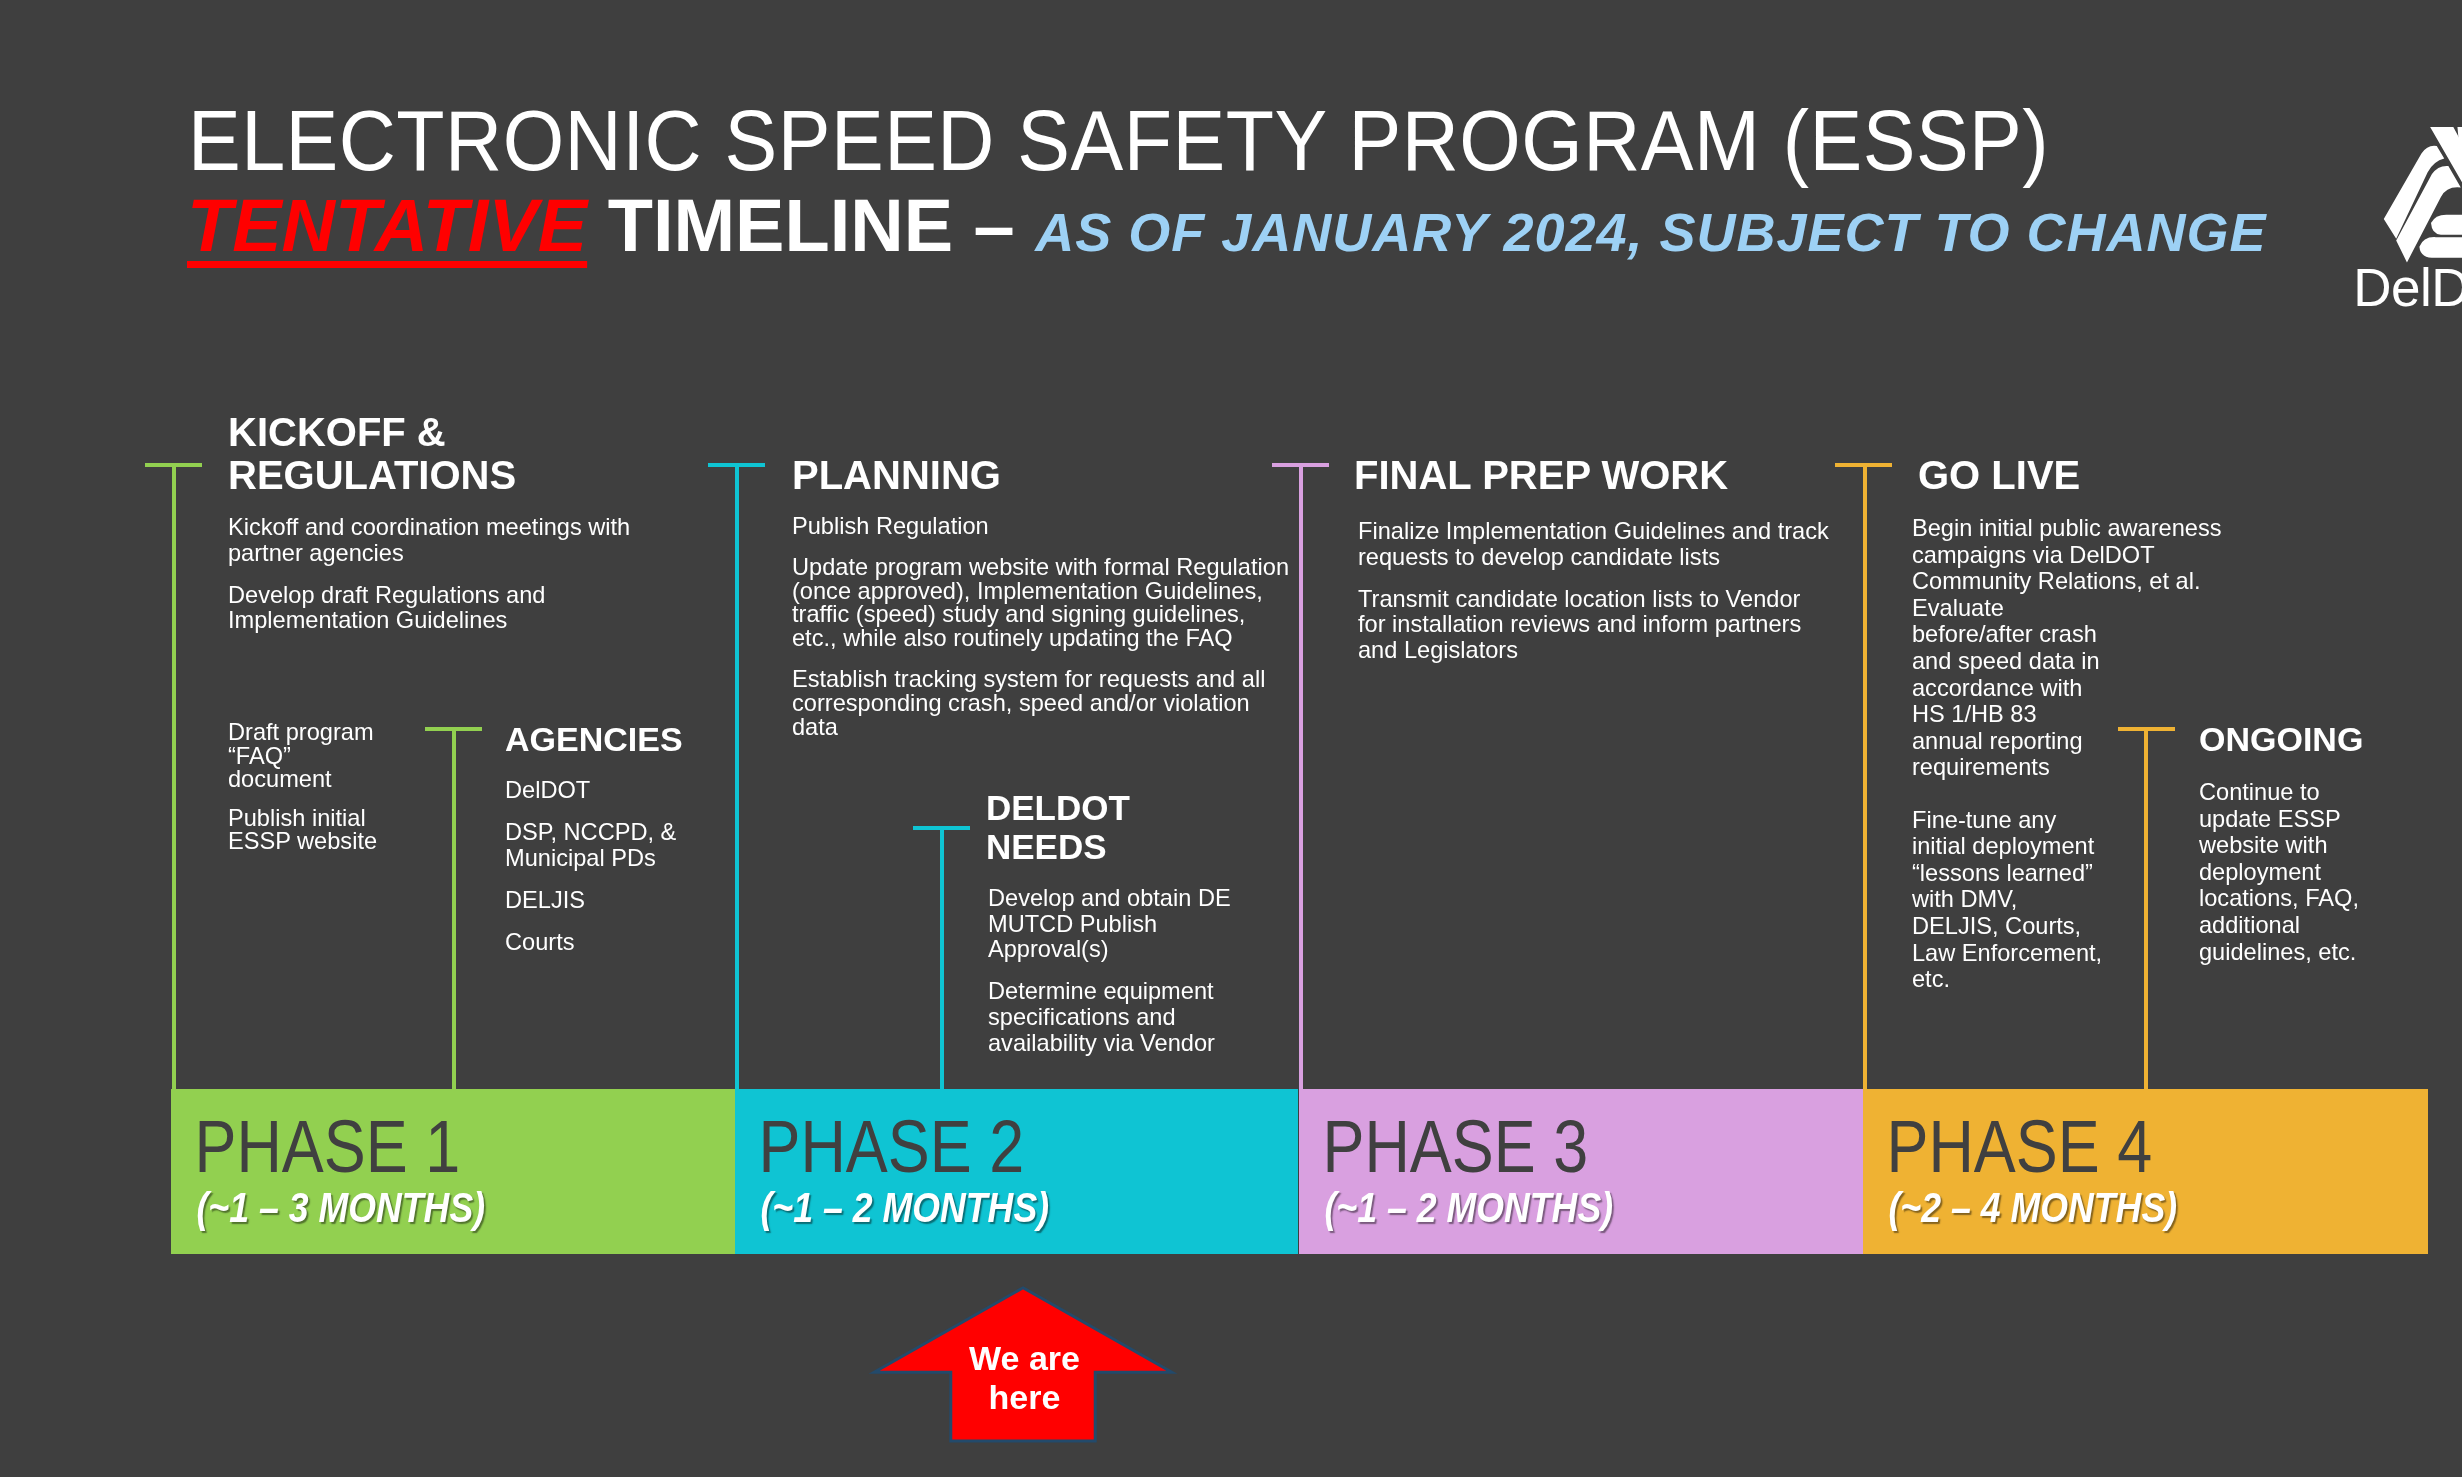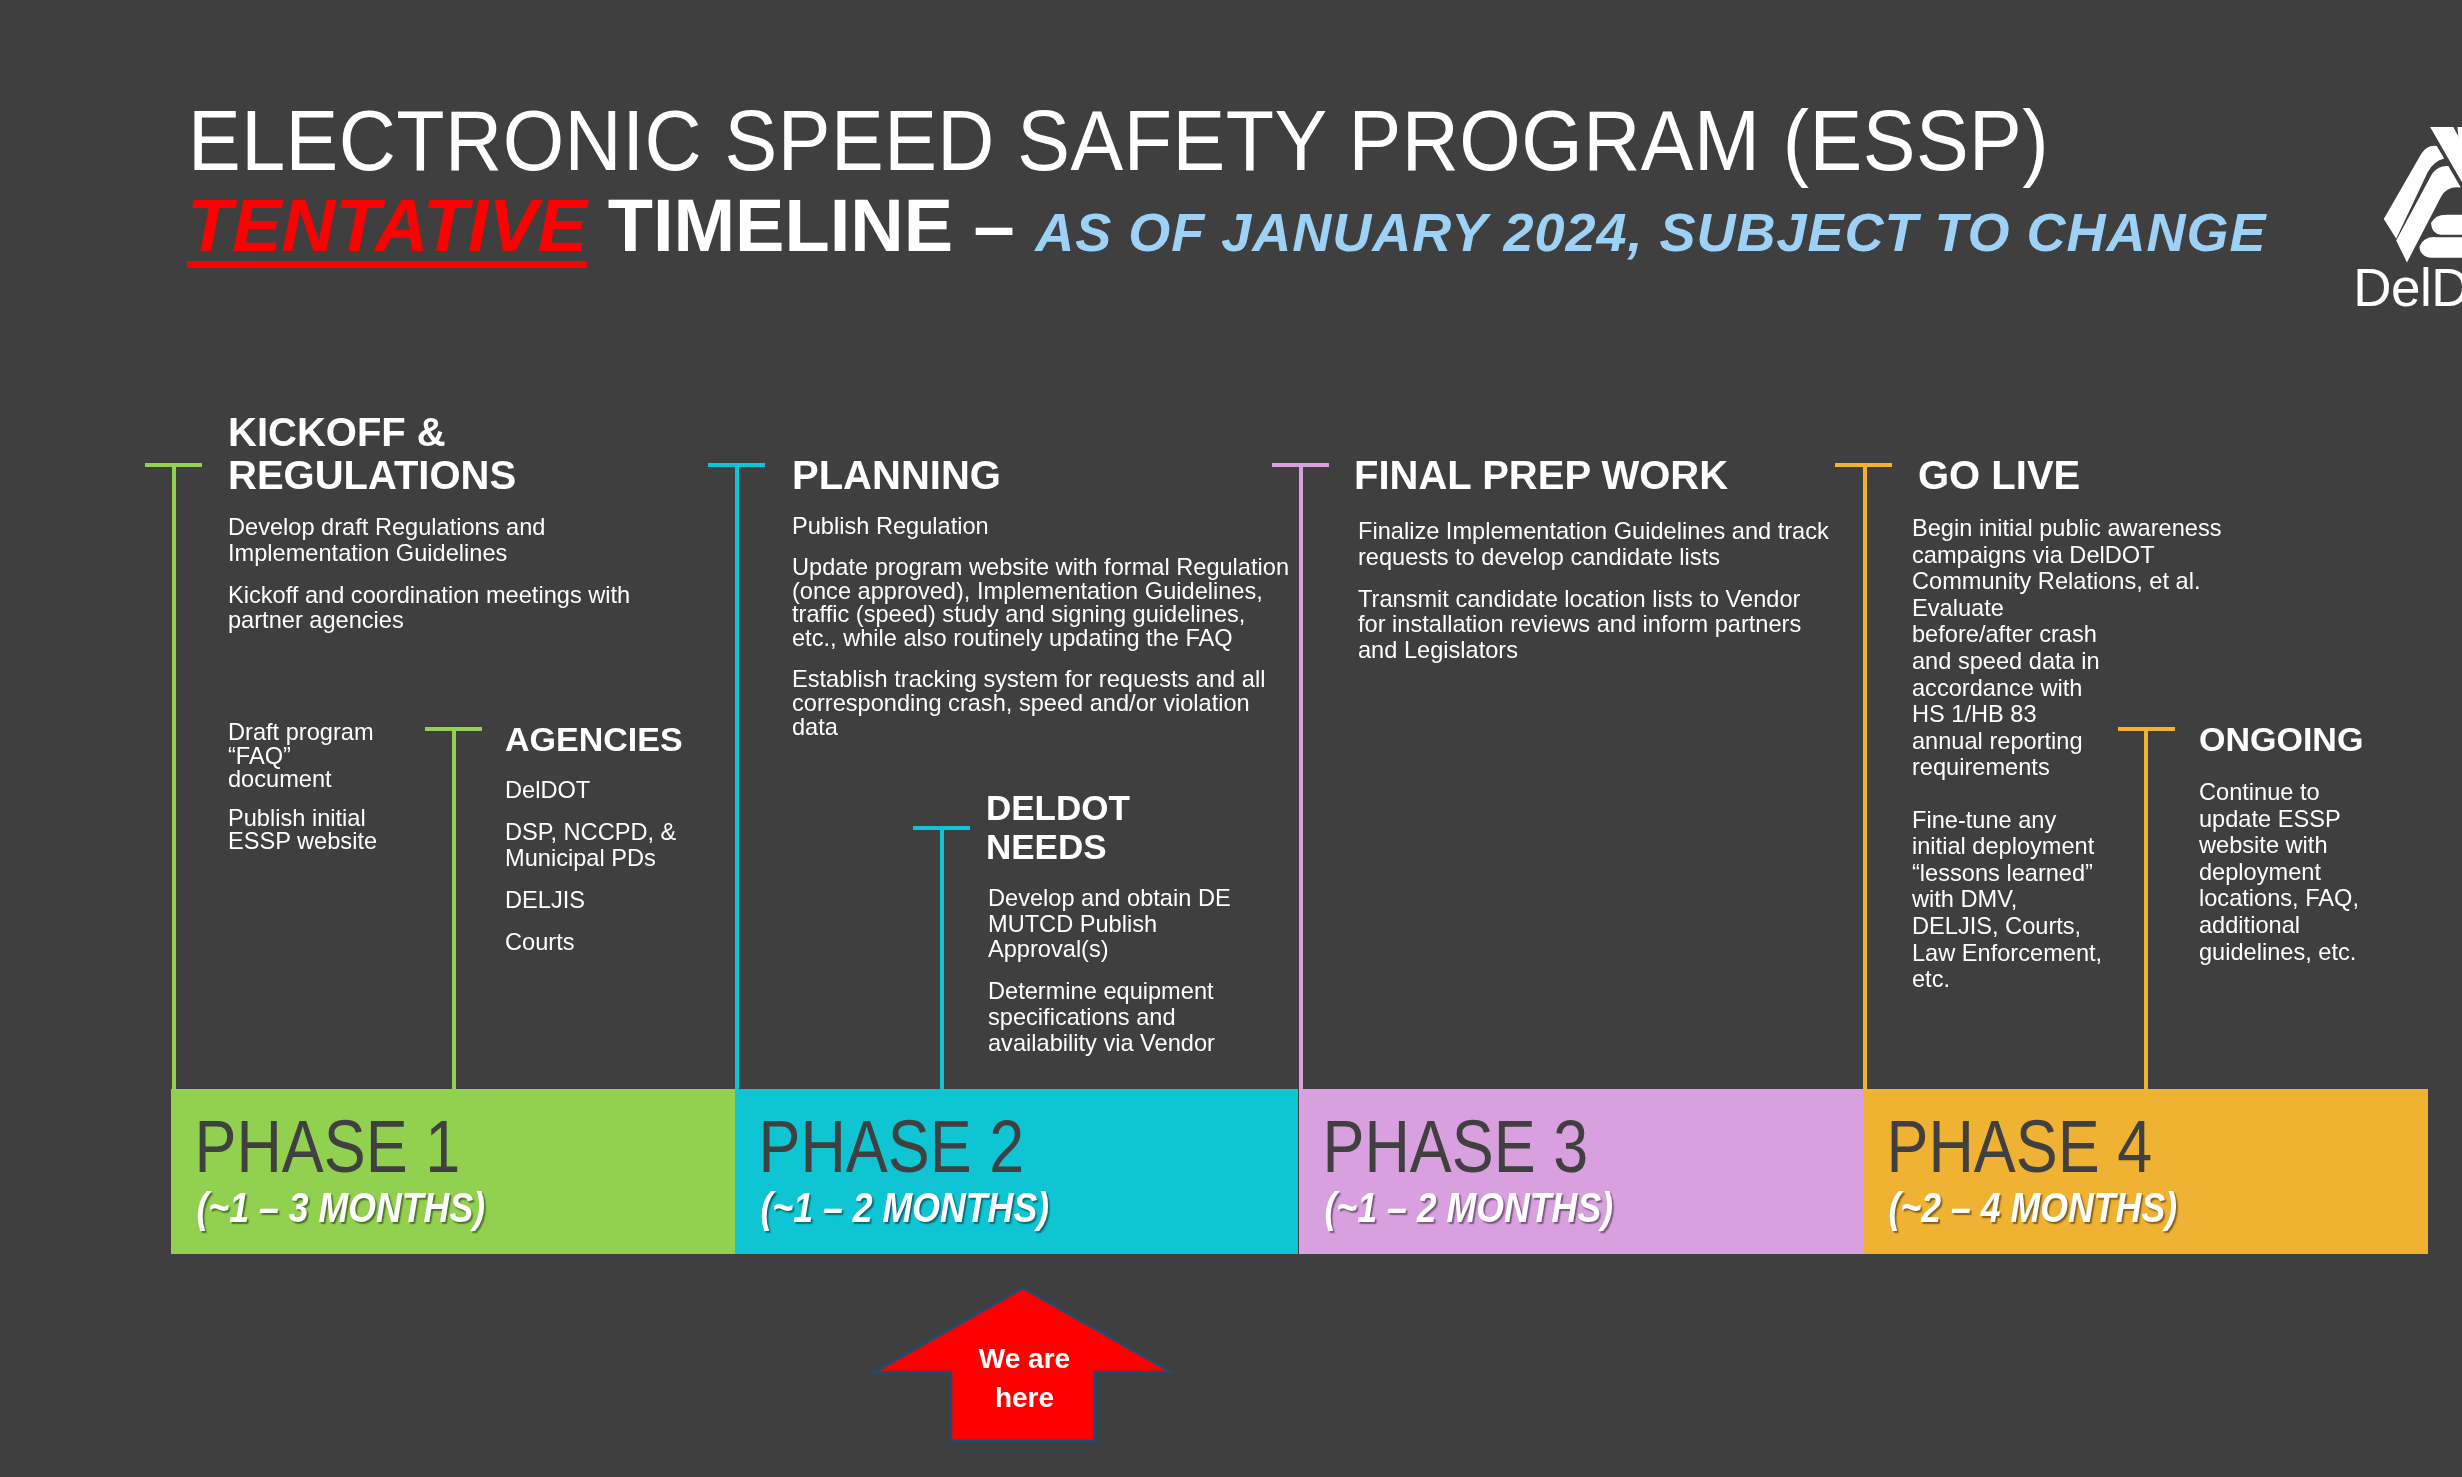--- a/index.html
+++ b/index.html
@@ -62,21 +62,21 @@
   .phase-dur {
     font-size:42px; font-weight:700; font-style:italic; color:#ffffff; line-height:1;
     text-shadow:2px 2px 1.5px rgba(0,0,0,0.45);
     transform:scaleX(0.85); margin-top:3px;
   }
 
   
   .arrow { left:868px; top:1279px; width:310px; height:167px; }
   .arrow-text {
     left:948px; top:1339px; width:153px; text-align:center;
-    font-size:28px; font-weight:700; color:#ffffff; line-height:39px;
+    font-size:34px; font-weight:700; color:#ffffff; line-height:39px;
   }
 </style>
 </head>
 <body>
 
 <div class="abs title1">ELECTRONIC SPEED SAFETY PROGRAM (ESSP)</div>
 <div class="abs title2">
   <span class="tentative">TENTATIVE</span><span class="timeline"> TIMELINE – </span><span class="asof">AS OF JANUARY 2024, SUBJECT TO CHANGE</span>
 </div>
 
@@ -111,22 +111,22 @@
 <div class="tstem" style="left:1299px; top:463px; height:626px; background:#d9a0e0;"></div>
 
 <div class="tbar" style="left:1835px; top:463px; width:57px; background:#efb233;"></div>
 <div class="tstem" style="left:1863px; top:463px; height:626px; background:#efb233;"></div>
 
 <div class="tbar" style="left:2118px; top:727px; width:57px; background:#efb233;"></div>
 <div class="tstem" style="left:2144px; top:727px; height:363px; background:#efb233;"></div>
 
 <div class="abs heading" style="left:228px; top:411px; width:305px;">KICKOFF &amp; REGULATIONS</div>
 <div class="abs body" style="left:228px; top:515px; width:433px;">
+  <p>Kickoff and coordination meetings with partner agencies</p>
   <p>Develop draft Regulations and Implementation Guidelines</p>
-  <p>Kickoff and coordination meetings with partner agencies</p>
 </div>
 <div class="abs body" style="left:228px; top:721px; width:170px; line-height:23.6px;">
   <p style="margin-bottom:14.8px;">Draft program “FAQ” document</p>
   <p>Publish initial ESSP website</p>
 </div>
 
 <div class="abs heading" style="left:505px; top:718px; font-size:34px;">AGENCIES</div>
 <div class="abs body" style="left:505px; top:778px; width:207px;">
   <p>DelDOT</p>
   <p>DSP, NCCPD, &amp; Municipal PDs</p>

